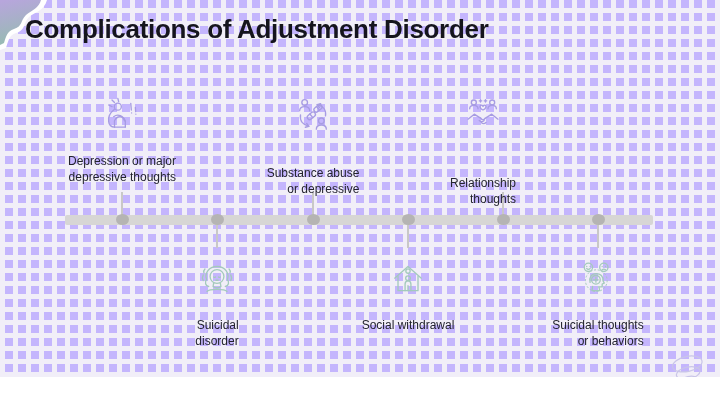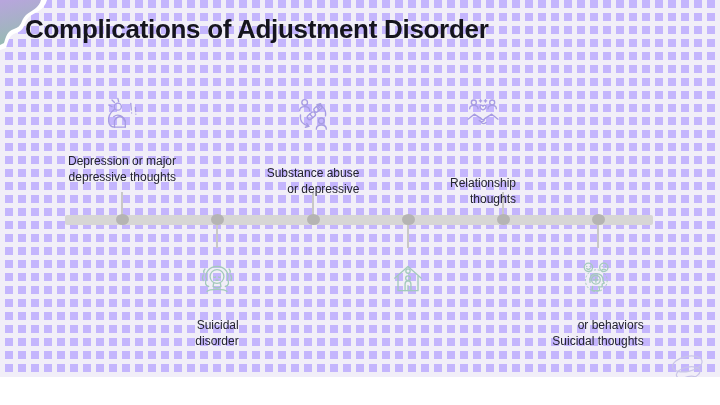--- a/index.html
+++ b/index.html
@@ -207,20 +207,21 @@
           <path d="M8 23 L24 9 L40 23"></path>
           <circle cx="24" cy="14.5" r="2.6"></circle>
           <path d="M12 21 V38 H36 V21"></path>
           <circle cx="24" cy="23" r="2.8"></circle>
           <path d="M20.5 38 V30 C20.5 27.2 22 26.2 24 26.2 C26 26.2 27.5 27.2 27.5 30 V38"></path>
           <path d="M24 32 V38"></path>
         </g>
       </svg>
     </div>
     <div class="label">
+      <span>Social withdrawal</span>
     </div>
   </div>
 
   <div class="item bottom" style="left:520px;">
     <div class="icon-wrap">
       <svg class="icon" viewBox="0 0 48 48">
         <g class="stroke-t">
           <circle cx="22" cy="26" r="13" stroke-dasharray="1.5 3" stroke-width="1.2"></circle>
           <path d="M14.5 28 C13 22 16 17.5 22 17.5 C27 17.5 30.5 21 30 26 L31.5 29 L29 30 L29 33.5 L24.5 33.5"></path>
           <path d="M17.5 33 L16.8 38 H26 L25.3 34"></path>
@@ -229,18 +230,18 @@
           <circle cx="12.5" cy="10" r="5"></circle>
           <path d="M10.5 9 l0.01 0 M14.5 9 l0.01 0"></path>
           <path d="M10.4 11.5 q2.1 1.8 4.2 0"></path>
           <circle cx="31" cy="10" r="5"></circle>
           <path d="M29 9 l0.01 0 M33 9 l0.01 0"></path>
           <path d="M28.9 13 q2.1 -1.8 4.2 0"></path>
         </g>
       </svg>
     </div>
     <div class="label">
+      <span>Suicidal thoughts</span>
       <span>or behaviors</span>
-      <span>Suicidal thoughts</span>
     </div>
   </div>
 
 </div>
 
 </body></html>

